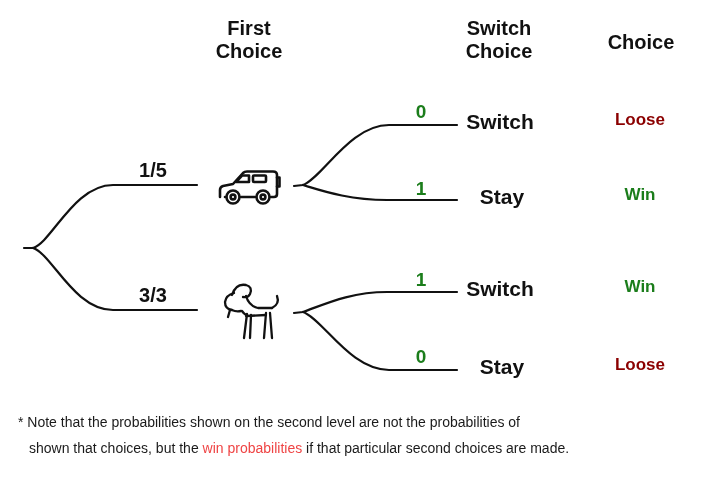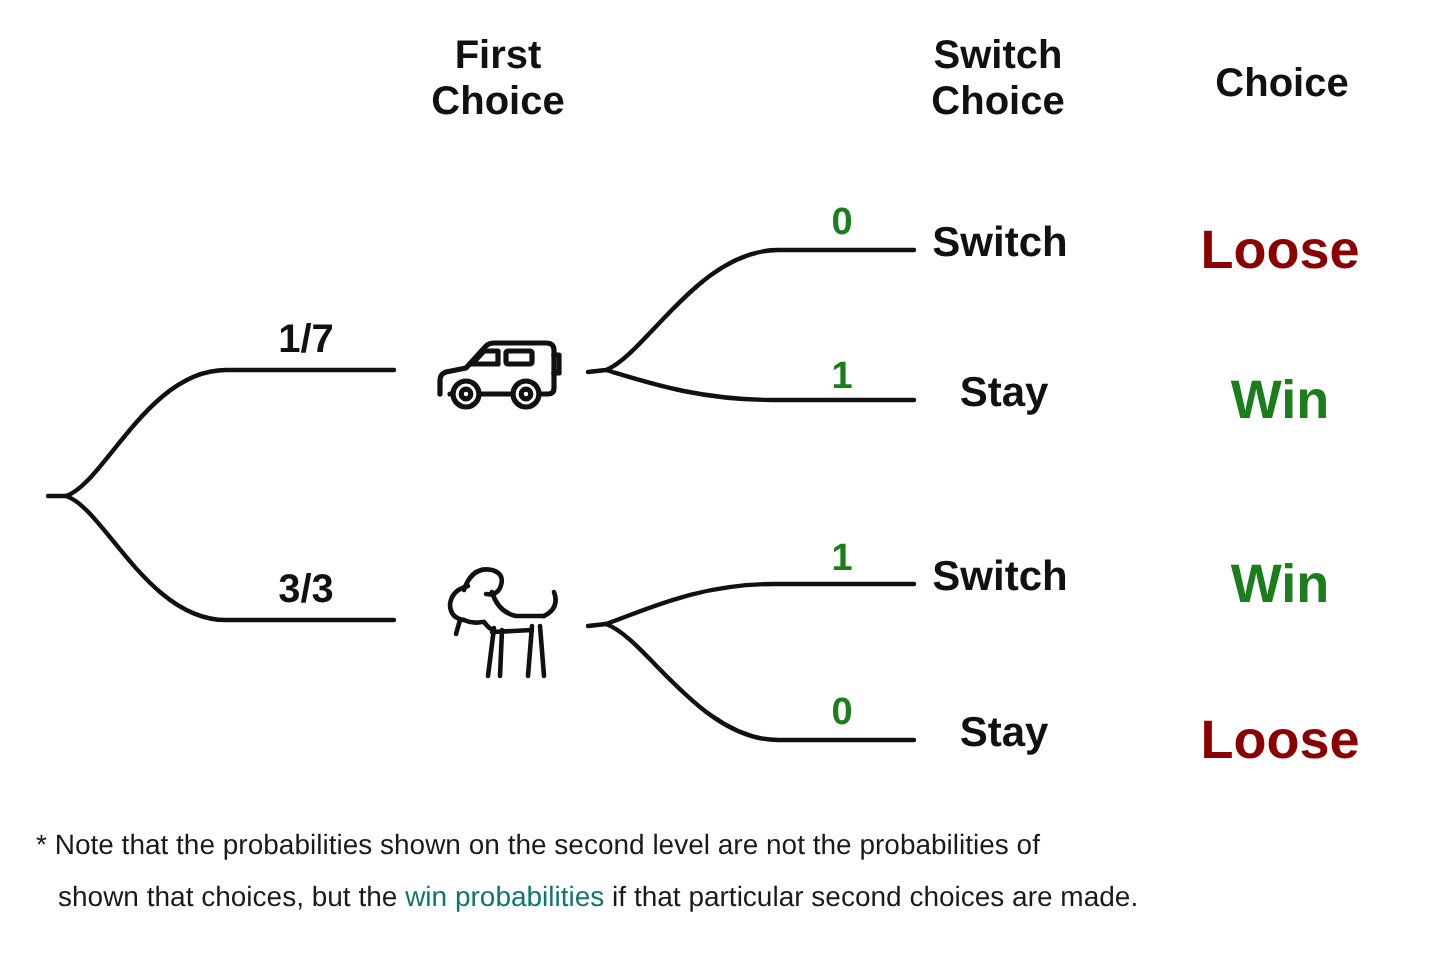--- a/index.html
+++ b/index.html
@@ -16,21 +16,21 @@
     text-align:center;
     font-weight:bold;
     color:#111;
     line-height:1.15;
     white-space:pre-line;
   }
   .hdr{font-size:20px;}
   .prob{font-size:20px;}
   .num{font-size:19px;}
   .choice{font-size:21px;}
-  .result{font-size:27px;}
+  .result{font-size:17px;}
   .svg-layer{position:absolute;left:0;top:0;}
   .footnote{
     position:absolute;
     font-size:14px;
     font-weight:normal;
     color:#1a1a1a;
     white-space:nowrap;
     line-height:1.2;
   }
   .footnote .hl{ }
@@ -83,36 +83,36 @@
       <path d="M46,31 L44,56 M50,31 L52,56"></path>
     </g>
   </svg>
 
   <div class="lbl hdr" style="left:199px;top:17px;width:100px;">First
 Choice</div>
   <div class="lbl hdr" style="left:449px;top:17px;width:100px;">Switch
 Choice</div>
   <div class="lbl hdr" style="left:591px;top:31px;width:100px;">Choice</div>
 
-  <div class="lbl prob" style="left:118px;top:159px;width:70px;">1/7</div>
+  <div class="lbl prob" style="left:118px;top:159px;width:70px;">1/5</div>
   <div class="lbl prob" style="left:118px;top:284px;width:70px;">3/3</div>
 
   <div class="lbl num" style="left: 406px; top: 101px; width: 30px; color: rgb(27, 125, 27);">0</div>
   <div class="lbl num" style="left: 406px; top: 178px; width: 30px; color: rgb(27, 125, 27);">1</div>
   <div class="lbl num" style="left: 406px; top: 269px; width: 30px; color: rgb(27, 125, 27);">1</div>
   <div class="lbl num" style="left: 406px; top: 346px; width: 30px; color: rgb(27, 125, 27);">0</div>
 
   <div class="lbl choice" style="left:450px;top:110px;width:100px;">Switch</div>
   <div class="lbl choice" style="left:452px;top:185px;width:100px;">Stay</div>
   <div class="lbl choice" style="left:450px;top:277px;width:100px;">Switch</div>
   <div class="lbl choice" style="left:452px;top:355px;width:100px;">Stay</div>
 
   <div class="lbl result" style="left: 590px; top: 110px; width: 100px; color: rgb(139, 0, 0);">Loose</div>
   <div class="lbl result" style="left: 590px; top: 185px; width: 100px; color: rgb(27, 125, 27);">Win</div>
   <div class="lbl result" style="left: 590px; top: 277px; width: 100px; color: rgb(27, 125, 27);">Win</div>
   <div class="lbl result" style="left: 590px; top: 355px; width: 100px; color: rgb(139, 0, 0);">Loose</div>
 
   <div class="footnote" style="left:18px;top:414px;">* Note that the probabilities shown on the second level are not the probabilities of</div>
   <div class="footnote" style="left:29px;top:440px;">
-    <span>shown that choices, but the </span><span class="hl" style="color: #0f766e;">win probabilities</span><span> if that particular second choices are made.</span>
+    <span>shown that choices, but the </span><span class="hl" style="color: #ef4444;">win probabilities</span><span> if that particular second choices are made.</span>
   </div>
 
 </div>
 
 </body></html>

